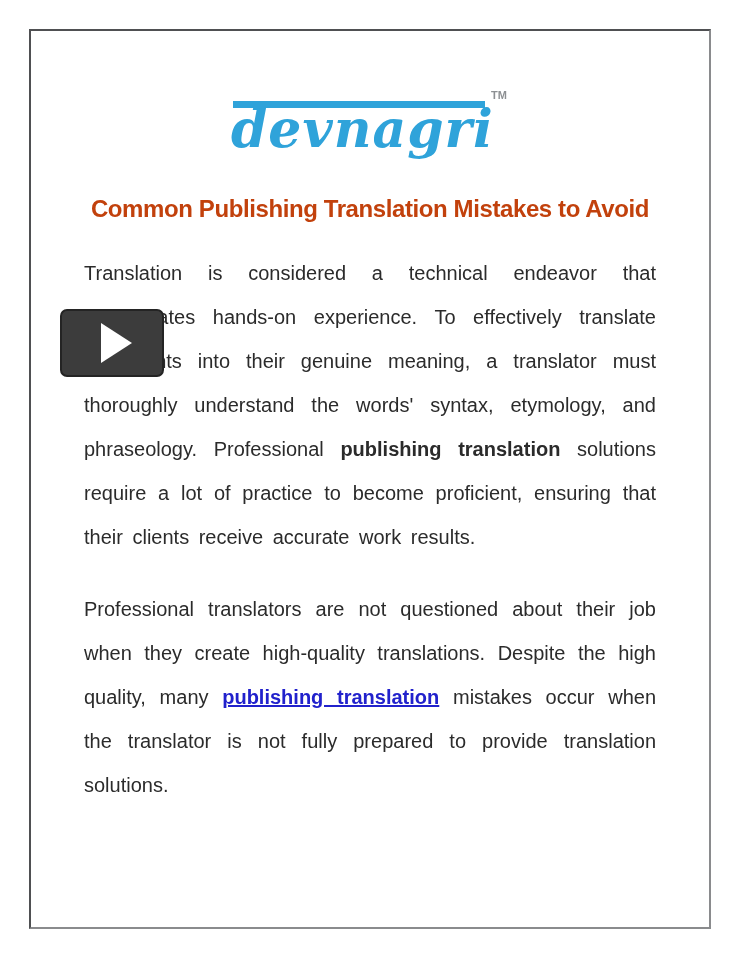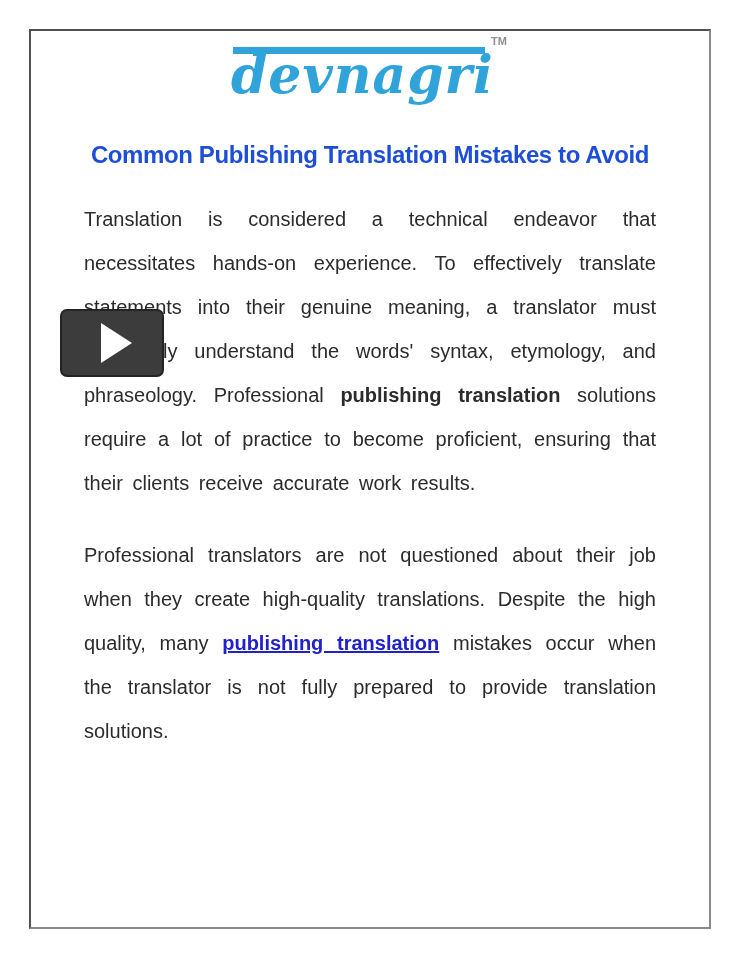--- a/index.html
+++ b/index.html
@@ -19,20 +19,21 @@
     left: 29px;
     top: 29px;
     width: 682px;
     height: 900px;
     background: #ffffff;
     border: 2px solid #4f5052;
     border-right-color: #8a8b8d;
     border-bottom-color: #8a8b8d;
   }
   .logo-wrap {
+    margin-top: 54px;
     display: flex;
     justify-content: center;
   }
   .logo-svg { display: block; }
   .logo-text {
     font-family: "DejaVu Serif", serif;
     font-style: italic;
     font-weight: bold;
     fill: #2fa3da;
   }
@@ -40,21 +41,21 @@
     font-family: "Liberation Sans", sans-serif;
     font-weight: bold;
     fill: #8d9093;
   }
   .slide-title {
     margin-top: 32px;
     text-align: center;
     font-size: 24px;
     font-weight: bold;
     letter-spacing: -0.4px;
-    color: #1d4ed8;
+    color: #c2410c;
   }
   .body-text {
     width: 572px;
     margin: 0 auto;
   }
   .para {
     margin-top: 28px;
     font-size: 20px;
     line-height: 44px;
     color: #2b2b2b;

